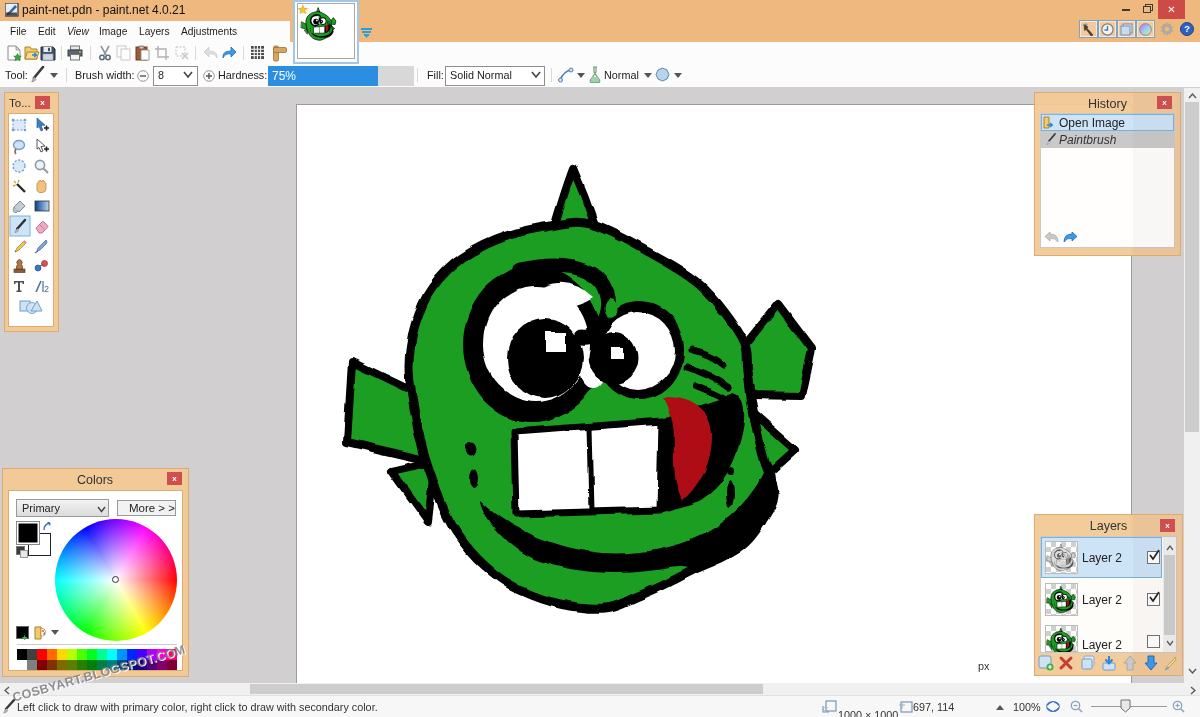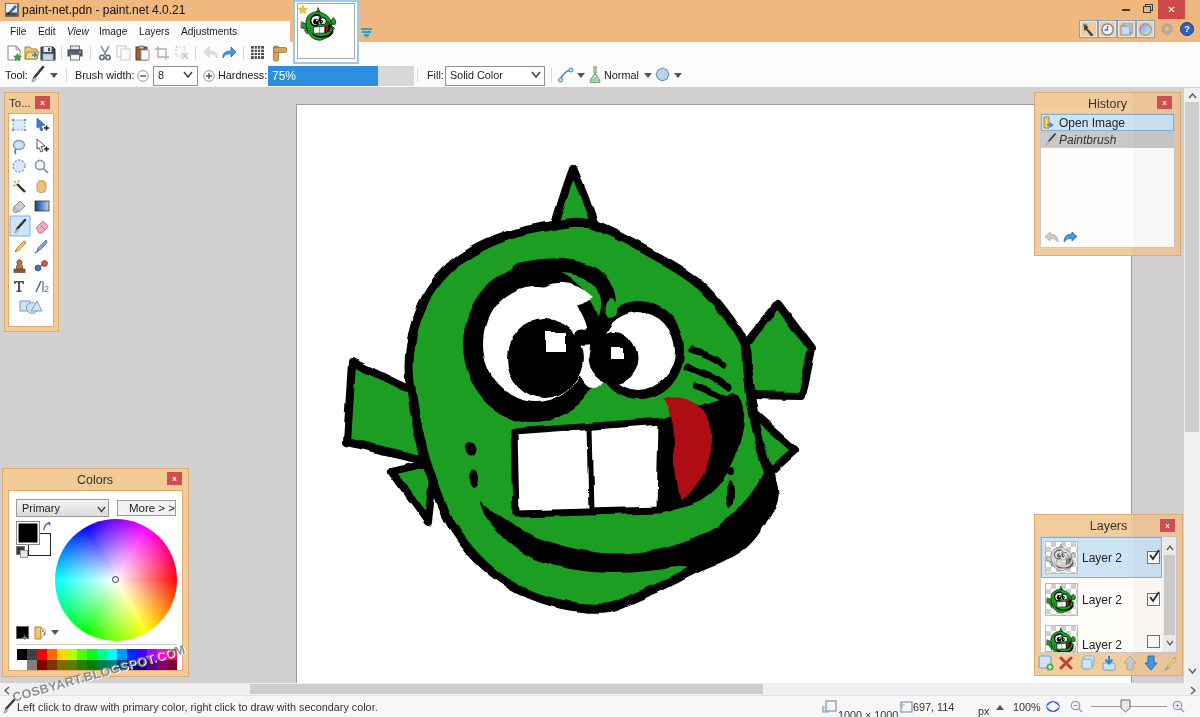--- a/index.html
+++ b/index.html
@@ -140,21 +140,21 @@
       <circle cx="6" cy="6" r="5.3" fill="none" stroke="#9a9a9a"></circle>
       <path d="M3 6 h6 M6 3 v6" stroke="#555" stroke-width="1.4"></path>
     </svg>
 <div class="abs txt" style="left:218px;top:69px;">Hardness:</div>
 <div class="abs" style="left:268px;top:66px;width:146px;height:20px;background:#d8d8d8;"></div>
 <div class="abs" style="left:268px;top:66px;width:110px;height:20px;background:#2c8ee0;"></div>
 <div class="abs" style="left:272px;top:69px;font-size:12px;color:#fff;">75%</div>
 <div class="abs" style="left:417px;top:68px;width:1px;height:14px;background:#d9d9d9;"></div>
 <div class="abs txt" style="left:427px;top:69px;">Fill:</div>
 <div class="abs" style="left:445px;top:66px;width:100px;height:20px;background:#fff;border:1px solid #8f8f8f;"></div>
-<div class="abs txt" style="left:450px;top:69px;">Solid Color</div>
+<div class="abs txt" style="left:450px;top:69px;">Solid Normal</div>
 <svg class="abs" style="left:531px;top:71px;" width="10" height="8" viewBox="0 0 10 8">
       <path d="M1 1 L5 6 L9 1" fill="none" stroke="#444" stroke-width="1.6"></path>
     </svg>
 <div class="abs" style="left:551px;top:68px;width:1px;height:14px;background:#d9d9d9;"></div>
 <svg class="abs" style="left:558px;top:67px;" width="16" height="16" viewBox="0 0 16 16">
       <path d="M2 13 Q6 4 13 3" fill="none" stroke="#4d7fb5" stroke-width="1.6"></path>
       <circle cx="2.5" cy="13" r="2" fill="#cfe0ef" stroke="#4d7fb5"></circle>
       <circle cx="13" cy="3" r="2" fill="#cfe0ef" stroke="#4d7fb5"></circle>
     </svg>
 <div class="abs" style="left:577px;top:73px;width:0;height:0;border-left:4px solid transparent;border-right:4px solid transparent;border-top:5px solid #555;"></div>
@@ -315,21 +315,21 @@
       <rect x="4" y="1" width="10" height="10" fill="none" stroke="#7a96b5" stroke-width="1.2"></rect>
       <path d="M1 6 v6 h6" fill="none" stroke="#7a96b5" stroke-width="1.2"></path>
       <path d="M1 9 l3-3 m-3 6 l5-5" stroke="#9bb1c8" stroke-width=".8"></path>
     </svg>
   <div class="abs txt" style="left:838px;top:675px;color:#333;margin-top:34px;">1000 × 1000</div>
   <svg class="abs" style="left:898px;top:700px;" width="15" height="14" viewBox="0 0 15 14">
       <rect x="3" y="2" width="11" height="10" fill="none" stroke="#7a96b5" stroke-width="1.2"></rect>
       <path d="M1 5 h6 M4 2 v7" stroke="#9bb1c8" stroke-width="1"></path>
     </svg>
   <div class="abs txt" style="left:913px;top:701px;color:#333;">697, 114</div>
-  <div class="abs txt" style="left:978px;top:705px;color:#333;">px</div>
+  <div class="abs txt" style="left:978px;top:660px;color:#333;">px</div>
   <div class="abs" style="left:996px;top:705px;width:0;height:0;border-left:4px solid transparent;border-right:4px solid transparent;border-bottom:5px solid #555;"></div>
   <div class="abs txt" style="left:1013px;top:701px;color:#333;text-align:center;">100%</div>
   <svg class="abs" style="left:1046px;top:701px;" width="14" height="11" viewBox="0 0 14 11">
       <ellipse cx="7" cy="5.5" rx="6" ry="4.6" fill="none" stroke="#3e6cc8" stroke-width="1.6"></ellipse>
       <path d="M1 5.5 h2 M11 5.5 h2 M7 1 v2 M7 8 v2" stroke="#f7f7f7" stroke-width="1.6"></path>
     </svg>
   <svg class="abs" style="left:1070px;top:700px;" width="13" height="13" viewBox="0 0 13 13">
       <circle cx="5.5" cy="5.5" r="4.2" fill="none" stroke="#8aa2bd" stroke-width="1.3"></circle>
       <path d="M3.5 5.5 h4" stroke="#8aa2bd" stroke-width="1.2"></path>
       <path d="M8.7 8.7 L12 12" stroke="#8aa2bd" stroke-width="1.6"></path>

